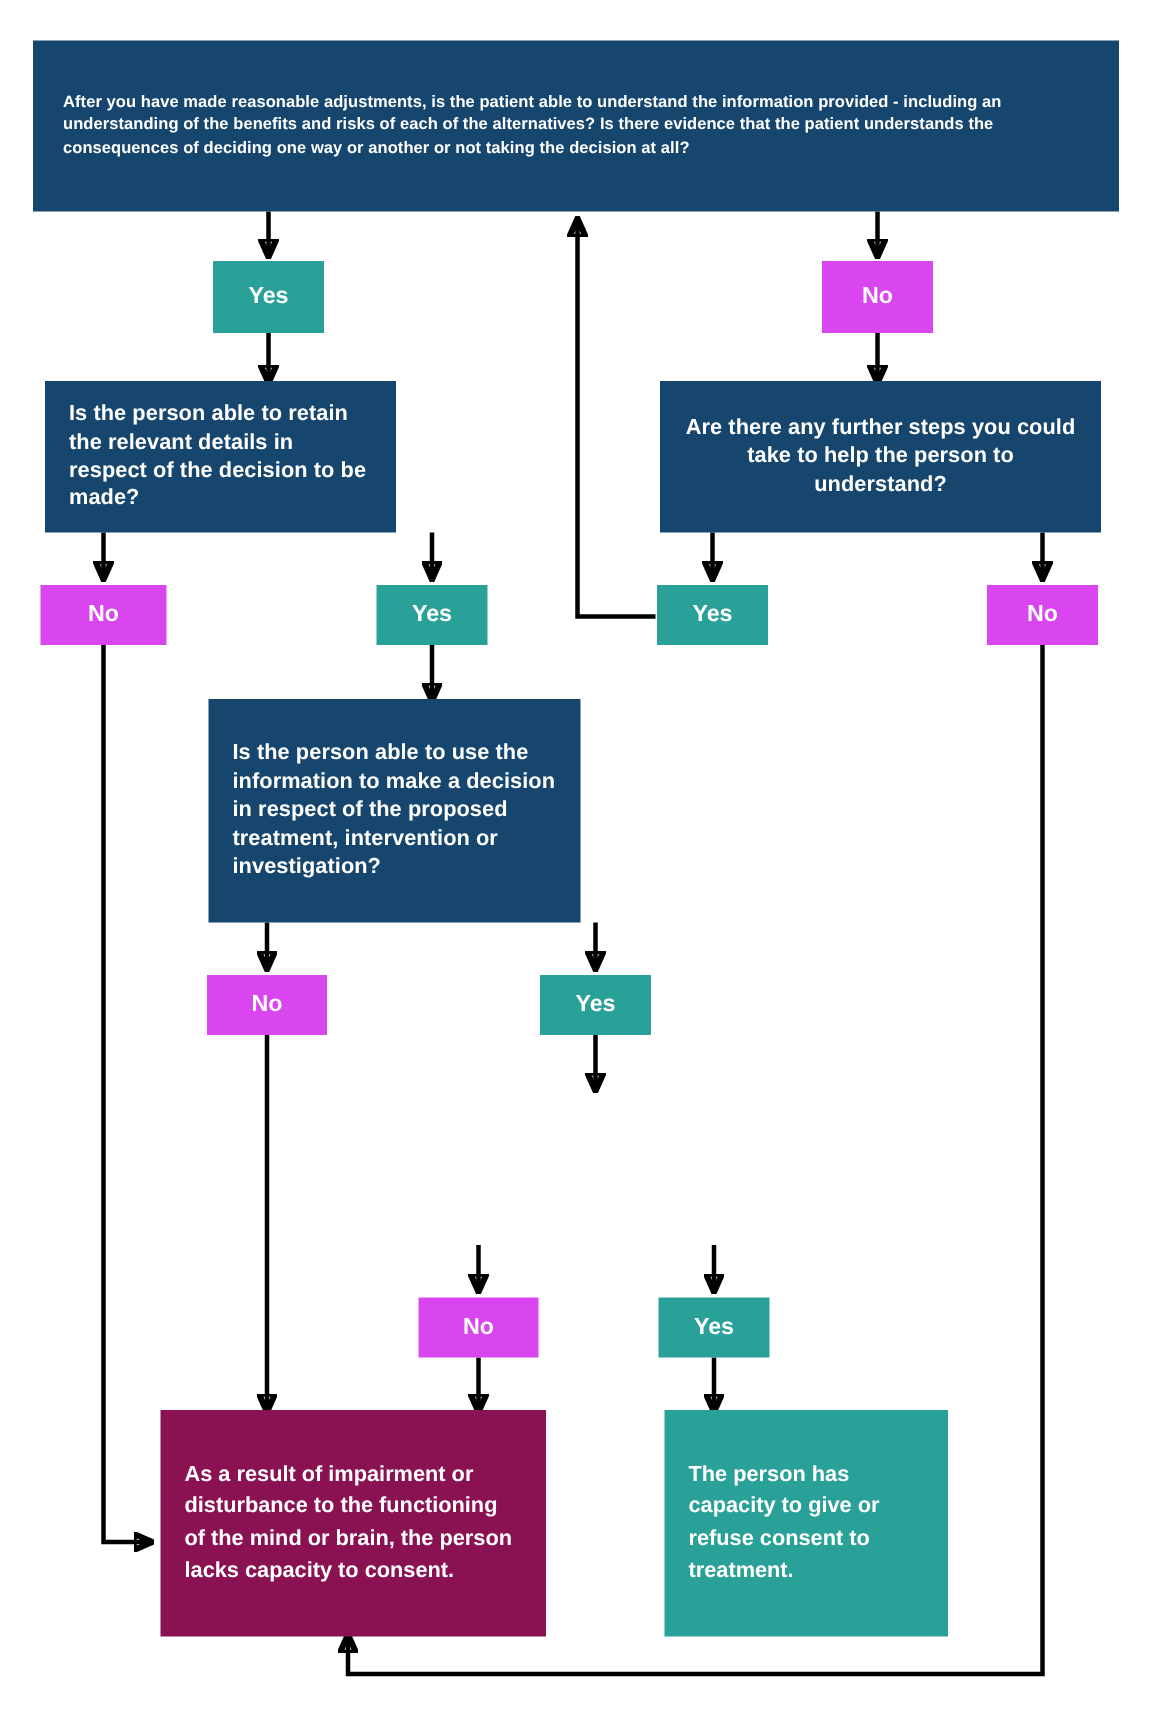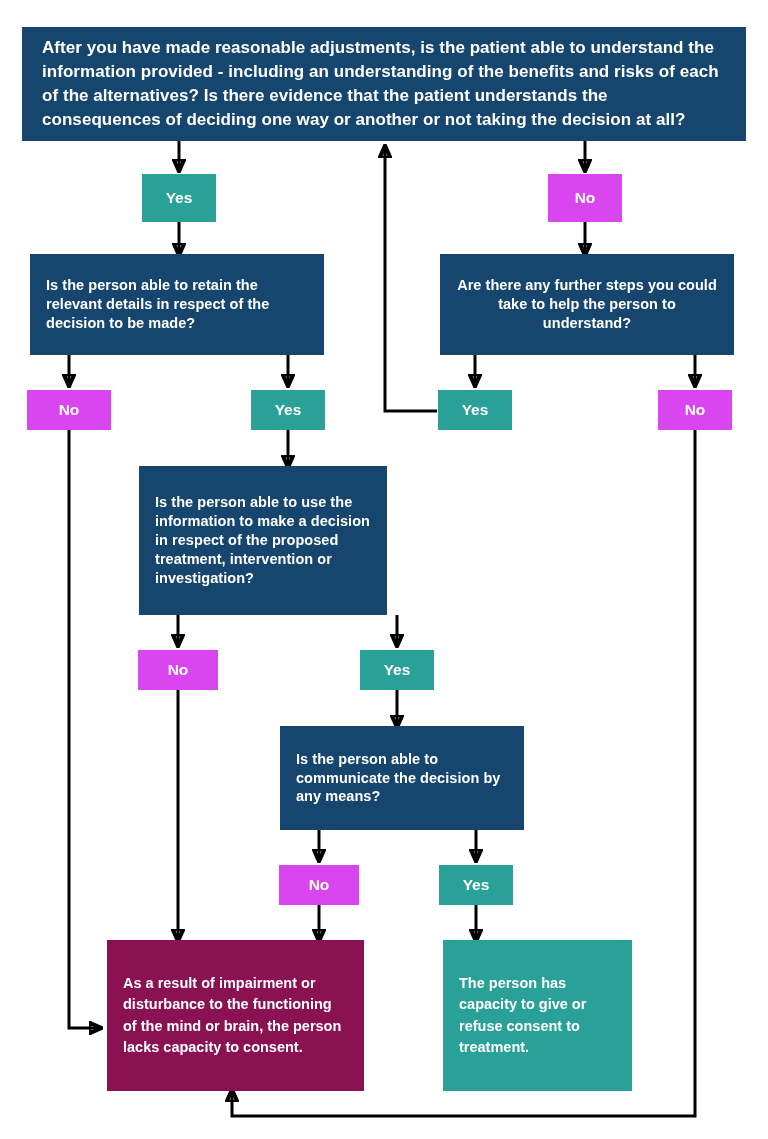--- a/index.html
+++ b/index.html
@@ -26,21 +26,21 @@
     display: flex;
     align-items: center;
   }
   .node.q {
     background: #16466E;
     font-size: 14.5px;
     padding: 10px 16px;
     letter-spacing: 0.05px;
   }
   .node.q.big {
-    font-size: 17px;
+    font-size: 11px;
     line-height: 1.42;
     padding: 27px 20px;
   }
   .node.outcome-no {
     background: #8A1253;
     font-size: 14.5px;
     padding: 10px 16px;
     line-height: 1.45;
   }
   .node.outcome-yes {
@@ -127,27 +127,26 @@
 
     <line x1="319" y1="905" x2="319" y2="940" marker-end="url(#arrowhead)"></line>
 
     <line x1="476" y1="905" x2="476" y2="940" marker-end="url(#arrowhead)"></line>
 
     <path d="M 695 430 L 695 1116 L 232 1116 L 232 1091" marker-end="url(#arrowhead)"></path>
   </svg>
 
   <div class="node q big" style="left:22px; top:27px; width:724px; height:114px;">After you have made reasonable adjustments, is the patient able to understand the information provided - including an understanding of the benefits and risks of each of the alternatives? Is there evidence that the patient understands the consequences of deciding one way or another or not taking the decision at all?</div>
 
-  <div class="node q" style="left:30px; top:254px; width:294px; height:101px;">Is the person able to retain the relevant details in respect of the decision to be made?</div>
+  <div class="node q" style="left:30px; top:254px; width:234px; height:101px;">Is the person able to retain the relevant details in respect of the decision to be made?</div>
 
   <div class="node q" style="left:440px; top:254px; width:294px; height:101px;text-align:center;">Are there any further steps you could take to help the person to understand?</div>
 
   <div class="node q" style="left:139px; top:466px; width:248px; height:149px;">Is the person able to use the information to make a decision in respect of the proposed treatment, intervention or investigation?</div>
 
-  <div class="node q" style="left:280px; top:726px; width:244px; height:104px;">Is the person able to communicate the decision by any means?</div>
 
   <div class="node outcome-no" style="left:107px; top:940px; width:257px; height:151px;">As a result of impairment or disturbance to the functioning of the mind or brain, the person lacks capacity to consent.</div>
 
   <div class="node outcome-yes" style="left:443px; top:940px; width:189px; height:151px;">The person has capacity to give or refuse consent to treatment.</div>
 
   <div class="chip yes" style="left:142px; top:174px; width:74px; height:48px;">Yes</div>
 
   <div class="chip no" style="left:548px; top:174px; width:74px; height:48px;">No</div>
 
   <div class="chip no" style="left:27px; top:390px; width:84px; height:40px;">No</div>

